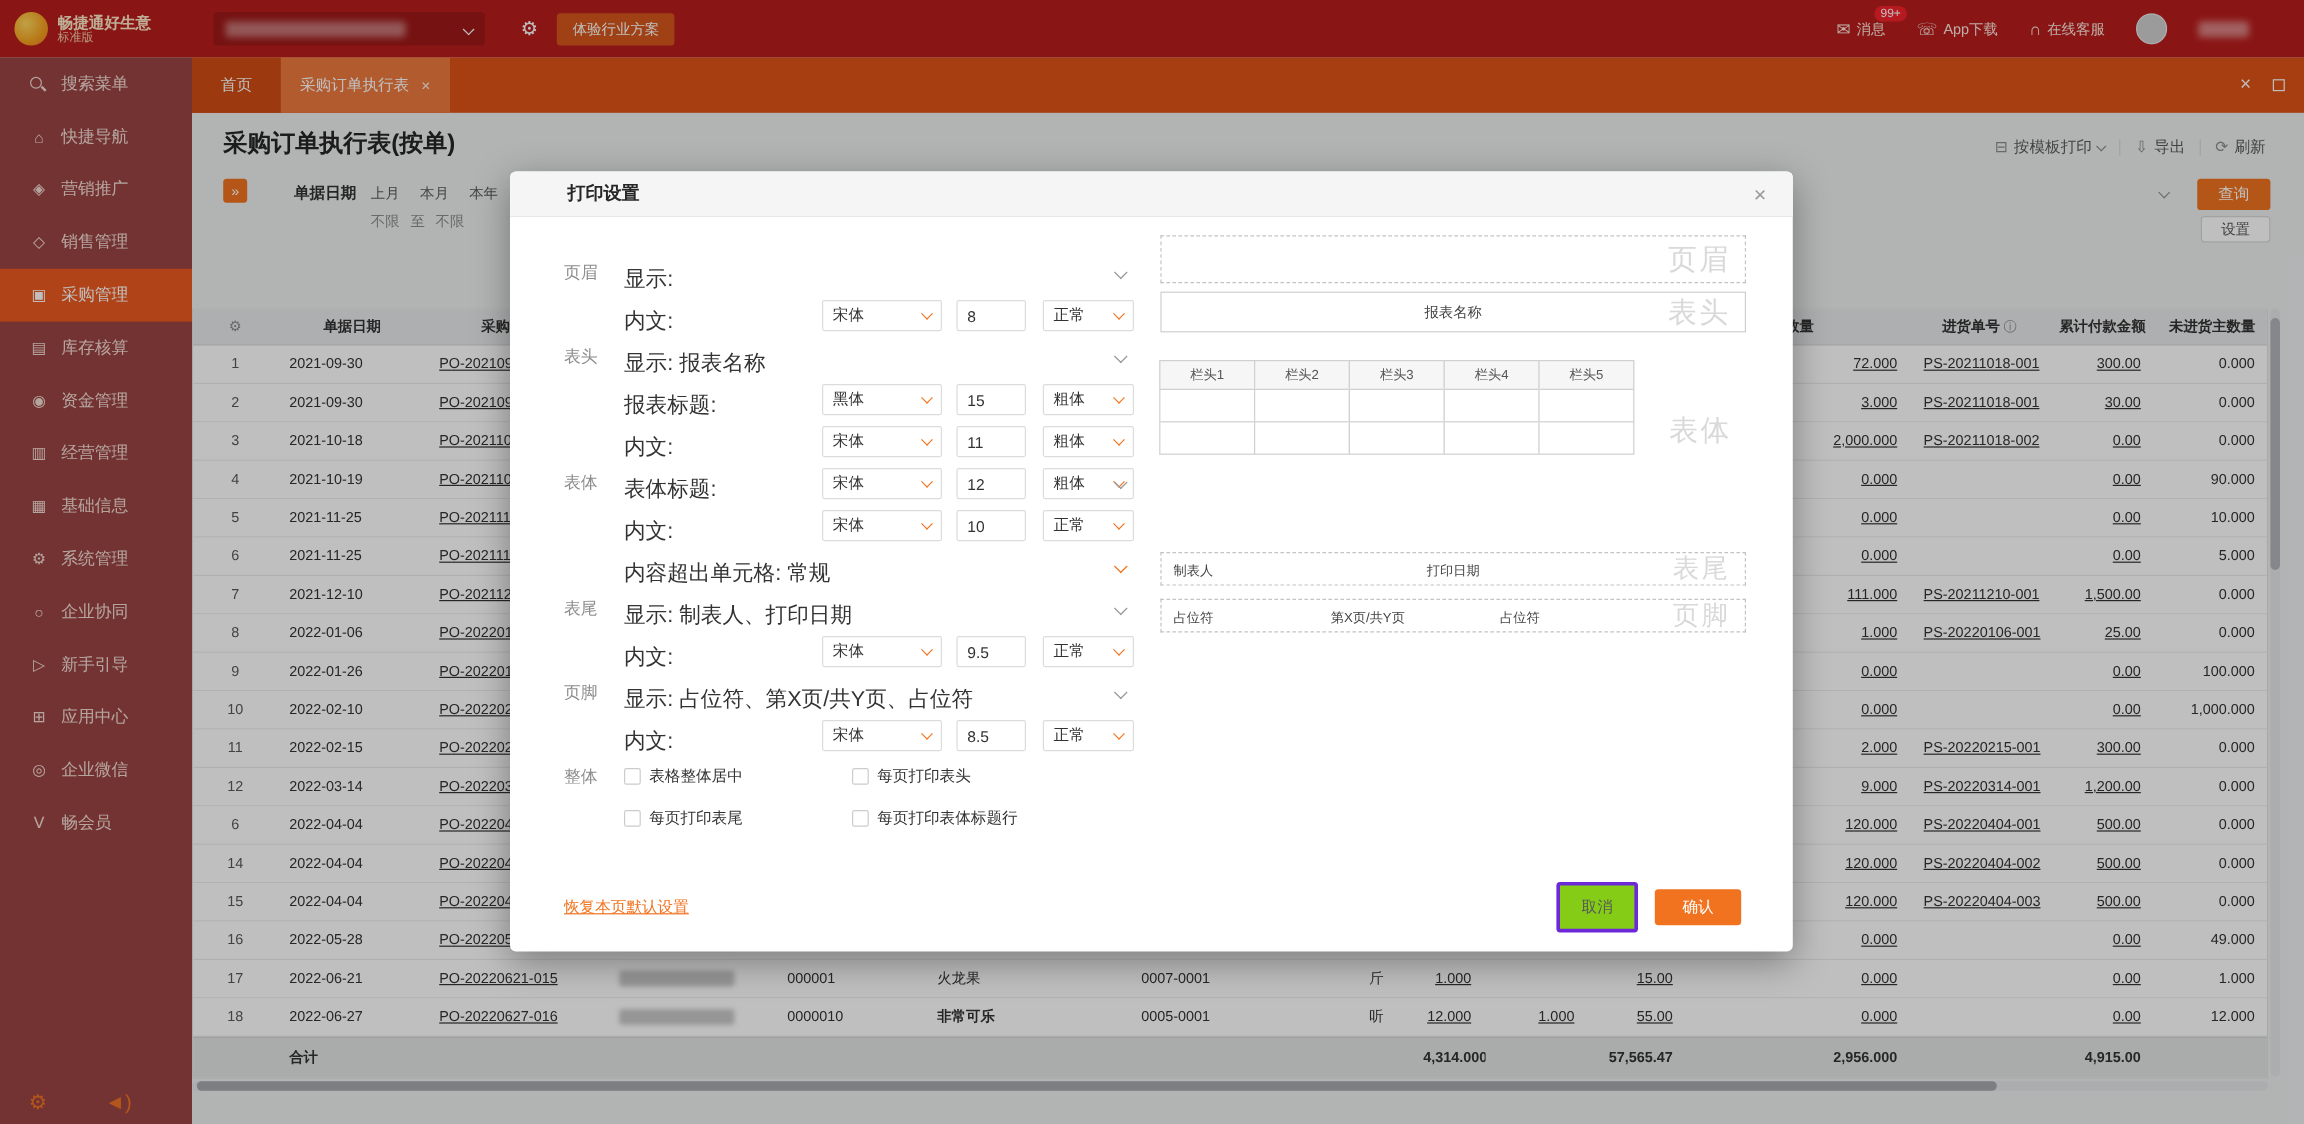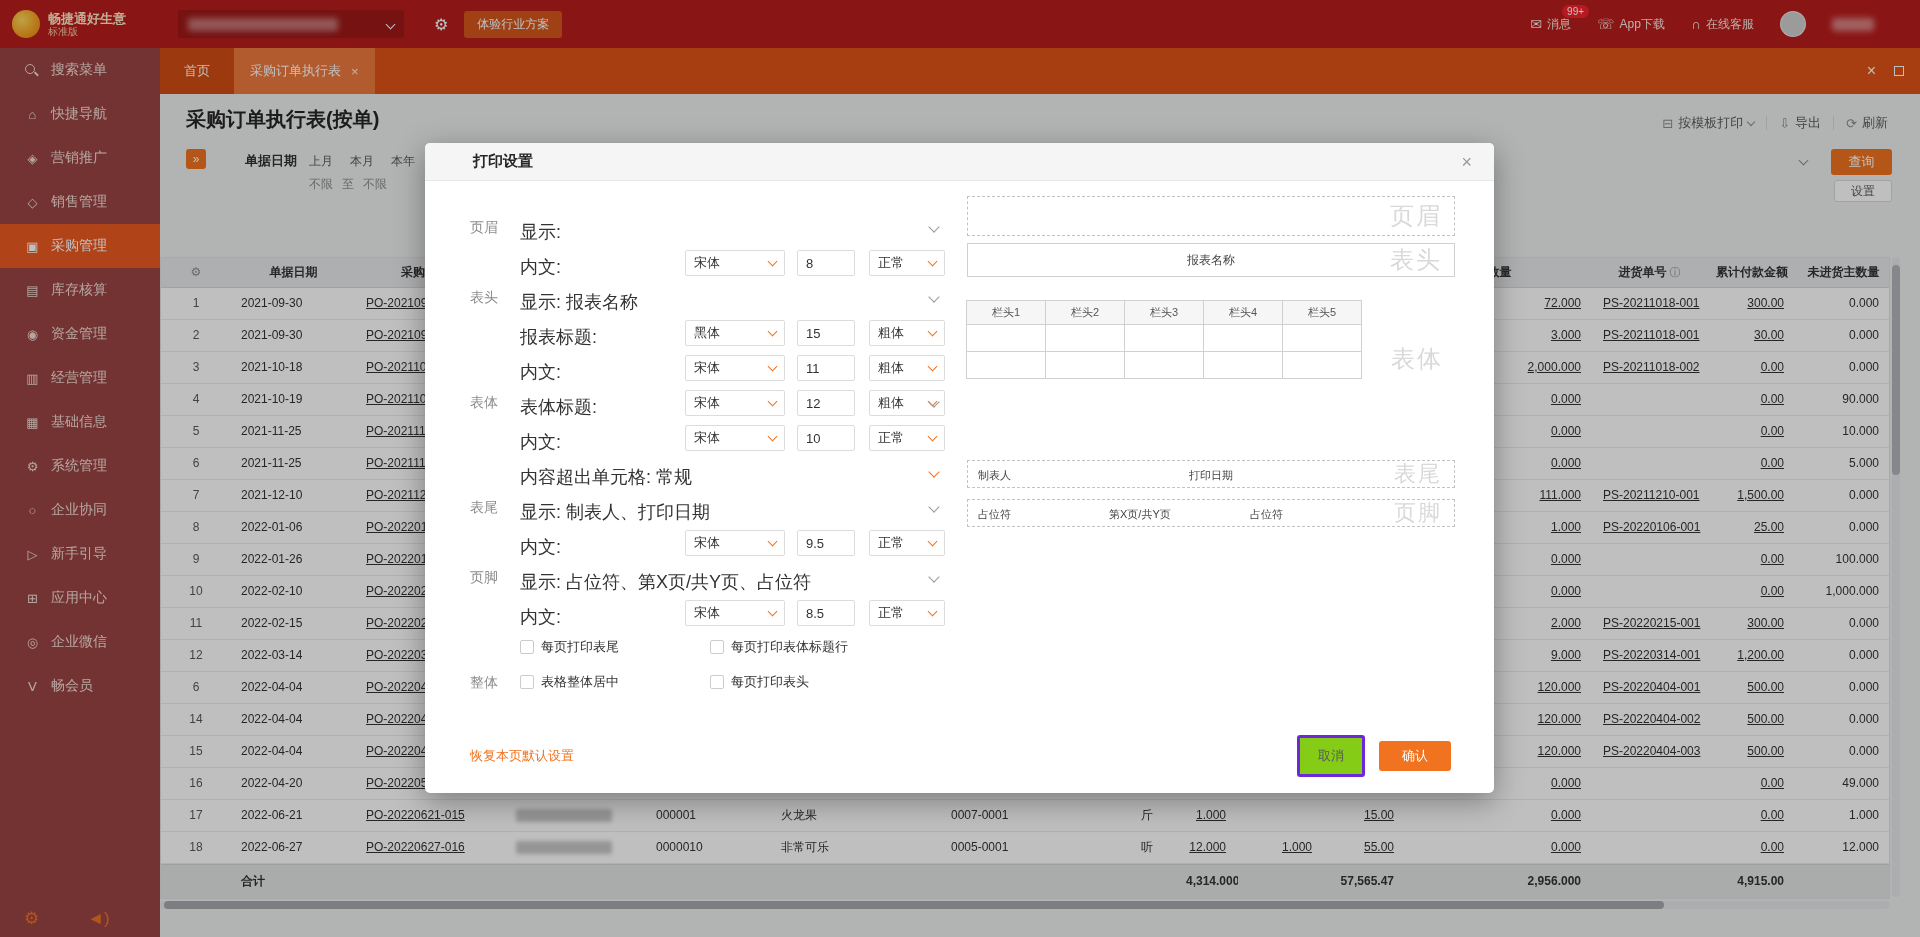--- a/index.html
+++ b/index.html
@@ -117,21 +117,21 @@
 #pv-tfoot{height:28px;margin-top:39px;font-size:11px;color:#444}
 #pv-pagefoot{height:28px;margin-top:11px;font-size:11px;color:#444}
 .pv-a{position:absolute;left:10px;top:7px}
 .pv-b{position:absolute;left:50%;transform:translateX(-50%);top:7px}
 .pv-c{position:absolute;left:141px;top:7px}
 .pv-d{position:absolute;left:282px;top:7px}
 #pv-tfoot .pv-mark,#pv-pagefoot .pv-mark{font-size:22px}
 
 
 .m-foot{position:absolute;left:45px;right:43px;bottom:16px;display:flex;align-items:center}
-.reset{color:#f1731f;font-size:13px;cursor:pointer}
+.reset{color:#f1731f;font-size:13px;text-decoration:underline;cursor:pointer}
 .m-foot .sp{flex:1}
 .btn-cancel{width:68px;height:42px;background:#84cc16;border:3px solid #6d28d9;border-radius:3px;color:#595959;font-size:13px;cursor:pointer}
 .btn-confirm{width:72px;height:30px;background:#f1731f;border:none;border-radius:3px;color:#fff;font-size:13px;margin-left:14px;cursor:pointer}
 </style>
 </head>
 <body>
 
 <div id="screen">
 
   <header id="topbar">
@@ -561,21 +561,21 @@
             <div class="tc r" style="width: 62px;"></div>
             <div class="tc r" style="width: 86px;"></div>
             <div class="tc r" style="width: 82px;"></div>
             <div class="tc r lnk" style="width: 187px;">120.000</div>
             <div class="tc c lnk" style="width: 113px;">PS-20220404-003</div>
             <div class="tc r lnk" style="width: 90px;">500.00</div>
             <div class="tc r" style="width: 95px;">0.000</div>
           </div>
           <div class="trow">
             <div class="tc c" style="width: 70px;">16</div>
-            <div class="tc" style="width: 125px;">2022-04-20</div>
+            <div class="tc" style="width: 125px;">2022-05-28</div>
             <div class="tc lnk" style="width: 150px;">PO-20220520</div>
             <div class="tc" style="width: 140px;"><span class="blurchip"></span></div>
             <div class="tc" style="width: 125px;"></div>
             <div class="tc" style="width: 170px;"></div>
             <div class="tc" style="width: 190px;"></div>
             <div class="tc" style="width: 45px;"></div>
             <div class="tc r" style="width: 62px;"></div>
             <div class="tc r" style="width: 86px;"></div>
             <div class="tc r" style="width: 82px;"></div>
             <div class="tc r lnk" style="width: 187px;">0.000</div>
@@ -599,21 +599,21 @@
             <div class="tc c" style="width: 113px;"></div>
             <div class="tc r lnk" style="width: 90px;">0.00</div>
             <div class="tc r" style="width: 95px;">1.000</div>
           </div>
           <div class="trow">
             <div class="tc c" style="width: 70px;">18</div>
             <div class="tc" style="width: 125px;">2022-06-27</div>
             <div class="tc lnk" style="width: 150px;">PO-20220627-016</div>
             <div class="tc" style="width: 140px;"><span class="blurchip"></span></div>
             <div class="tc" style="width: 125px;">0000010</div>
-            <div class="tc" style="width: 170px;">非常可乐</div>
+            <div class="tc" style="width: 170px; font-weight: bold;">非常可乐</div>
             <div class="tc" style="width: 190px;">0005-0001</div>
             <div class="tc" style="width: 45px;">听</div>
             <div class="tc r lnk" style="width: 62px;">12.000</div>
             <div class="tc r lnk" style="width: 86px;">1.000</div>
             <div class="tc r lnk" style="width: 82px;">55.00</div>
             <div class="tc r lnk" style="width: 187px;">0.000</div>
             <div class="tc c" style="width: 113px;"></div>
             <div class="tc r lnk" style="width: 90px;">0.00</div>
             <div class="tc r" style="width: 95px;">12.000</div>
           </div>
@@ -777,38 +777,38 @@
         <div class="finput">
             <span>8.5</span>
           </div>
         <div class="fsel weight">
             <span>正常</span>
             <span class="cchv or"></span>
           </div>
       </div>
 
       <div class="frow">
-        <label class="fcheck c1">
-            <span class="box"></span>
-            <span>每页打印表尾</span>
-          </label>
-        <label class="fcheck c2">
-            <span class="box"></span>
-            <span>每页打印表体标题行</span>
-          </label>
-      </div>
-      <div class="frow">
         <span class="fsec">整体</span>
         <label class="fcheck c1">
             <span class="box"></span>
             <span>表格整体居中</span>
           </label>
         <label class="fcheck c2">
             <span class="box"></span>
             <span>每页打印表头</span>
+          </label>
+      </div>
+      <div class="frow">
+        <label class="fcheck c1">
+            <span class="box"></span>
+            <span>每页打印表尾</span>
+          </label>
+        <label class="fcheck c2">
+            <span class="box"></span>
+            <span>每页打印表体标题行</span>
           </label>
       </div>
     </div>
 
     <div class="m-preview">
       <div class="pv-zone" id="pv-header">
         <span class="pv-mark">页眉</span>
       </div>
       <div id="pv-thead">
         <span>报表名称</span>

